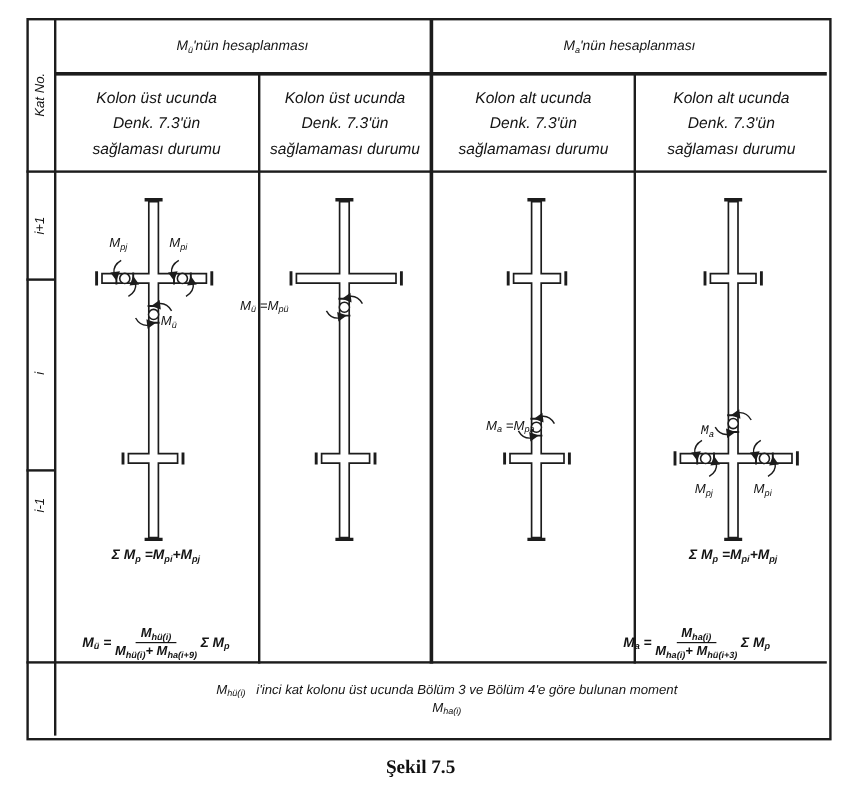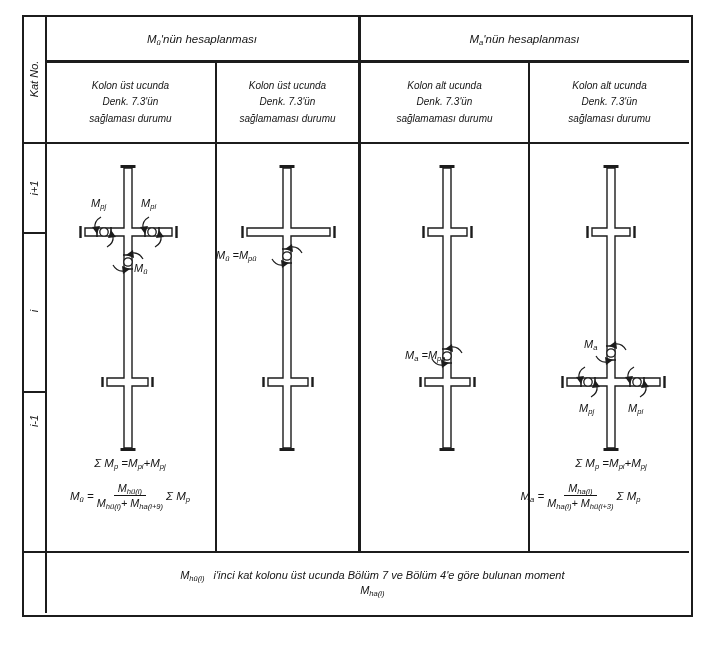--- a/index.html
+++ b/index.html
@@ -4,28 +4,28 @@
 <style>
   html,body{margin:0;padding:0;background:#fff;}
   #canvas{
     position:relative;width:701px;height:664px;background:#fff;overflow:hidden;
     font-family:"Liberation Sans",sans-serif;color:#141414;
   }
   .ln{position:absolute;background:#1c1c1c;}
   .cell{position:absolute;display:flex;align-items:center;justify-content:center;
         text-align:center;font-style:italic;color:#141414;}
   .hdr{font-size:11.5px;}
-  .subhdr{font-size:10px;white-space:pre-line;line-height:1.62;}
+  .subhdr{font-size:13px;white-space:pre-line;line-height:1.62;}
   .rot{position:absolute;transform:translate(-50%,-50%) rotate(-90deg);
        white-space:nowrap;font-style:italic;font-size:11px;}
   sub{font-size:7.6px;line-height:0;vertical-align:-2px;}
   .mlabel{position:absolute;font-style:italic;font-size:11px;white-space:nowrap;z-index:3;}
   .formula{position:absolute;font-style:italic;font-size:11.5px;text-align:center;
-           white-space:nowrap;z-index:3;}
-  .fracwrap{display:inline-flex;align-items:center;gap:3px;}
+           white-space:nowrap;z-index:3;font-weight:bold;}
+  .fracwrap{display:inline-flex;align-items:center;gap:3px;margin-top:40px;}
   .frac{display:inline-flex;flex-direction:column;align-items:center;font-size:10.8px;}
   .frac .num{padding:0 4px 1px 4px;border-bottom:1.2px solid #141414;}
   .frac .den{padding-top:1px;}
   #drawing{position:absolute;left:45px;top:143px;z-index:2;}
   .notes{position:absolute;left:46px;top:553px;width:643px;height:58px;
          display:flex;flex-direction:column;justify-content:center;gap:3px;z-index:3;}
   .note-line{display:flex;justify-content:center;align-items:baseline;gap:9px;
              font-style:italic;font-size:11px;}
   .note-line .sym{min-width:34px;text-align:right;}
   .caption{position:absolute;left:0;top:631px;width:701px;text-align:center;
@@ -133,29 +133,29 @@
       </g>
   </svg>
 
   <div class="mlabel" style="left:91px;top:197px;">
     <span>M</span><sub>pj</sub></div>
   <div class="mlabel" style="left:141px;top:197px;">
     <span>M</span><sub>pi</sub></div>
   <div class="mlabel" style="left:98px;top:262px;margin-left:36px;">
     <span>M</span><sub>ü</sub></div>
 
-  <div class="mlabel" style="left:216px;top:249px;">
+  <div class="mlabel" style="left:200px;top:249px;">
     <span>M</span><sub>ü</sub>
     <span>=</span><span>M</span><sub>pü</sub></div>
 
   <div class="mlabel" style="left:405px;top:349px;">
     <span>M</span><sub>a</sub>
     <span>=</span><span>M</span><sub>pa</sub></div>
 
-  <div class="mlabel" style="left:584px;top:338px;">
+  <div class="mlabel" style="left:584px;top:354px;font-family:Liberation Mono, monospace;">
     <span>M</span><sub>a</sub></div>
   <div class="mlabel" style="left:579px;top:402px;">
     <span>M</span><sub>pj</sub></div>
   <div class="mlabel" style="left:628px;top:402px;">
     <span>M</span><sub>pi</sub></div>
 
   <div class="formula" style="left:55px;top:457px;width:150px;">
     <span>Σ M</span><sub>p</sub>
     <span>=</span><span>M</span><sub>pi</sub><span>+</span><span>M</span><sub>pj</sub>
   </div>
@@ -181,21 +181,22 @@
         <span class="num"><span>M</span><sub>ha(i)</sub></span>
         <span class="den"><span>M</span><sub>ha(i)</sub><span>+ </span><span>M</span><sub>hü(i+3)</sub></span>
       </span>
       <span><span>Σ M</span><sub>p</sub></span>
     </span>
   </div>
 
   <div class="notes">
     <div class="note-line">
       <span class="sym"><span>M</span><sub>hü(i)</sub></span>
-      <span>i'inci kat kolonu üst ucunda Bölüm 7 ve Bölüm 4'e göre bulunan moment</span>
+      <span>i'inci kat kolonu üst ucunda Bölüm 3 ve Bölüm 4'e göre bulunan moment</span>
     </div>
     <div class="note-line">
       <span class="sym"><span>M</span><sub>ha(i)</sub></span>
     </div>
   </div>
 
+  <div class="caption">Şekil 7.5</div>
 
 </div>
 
 </body></html>

